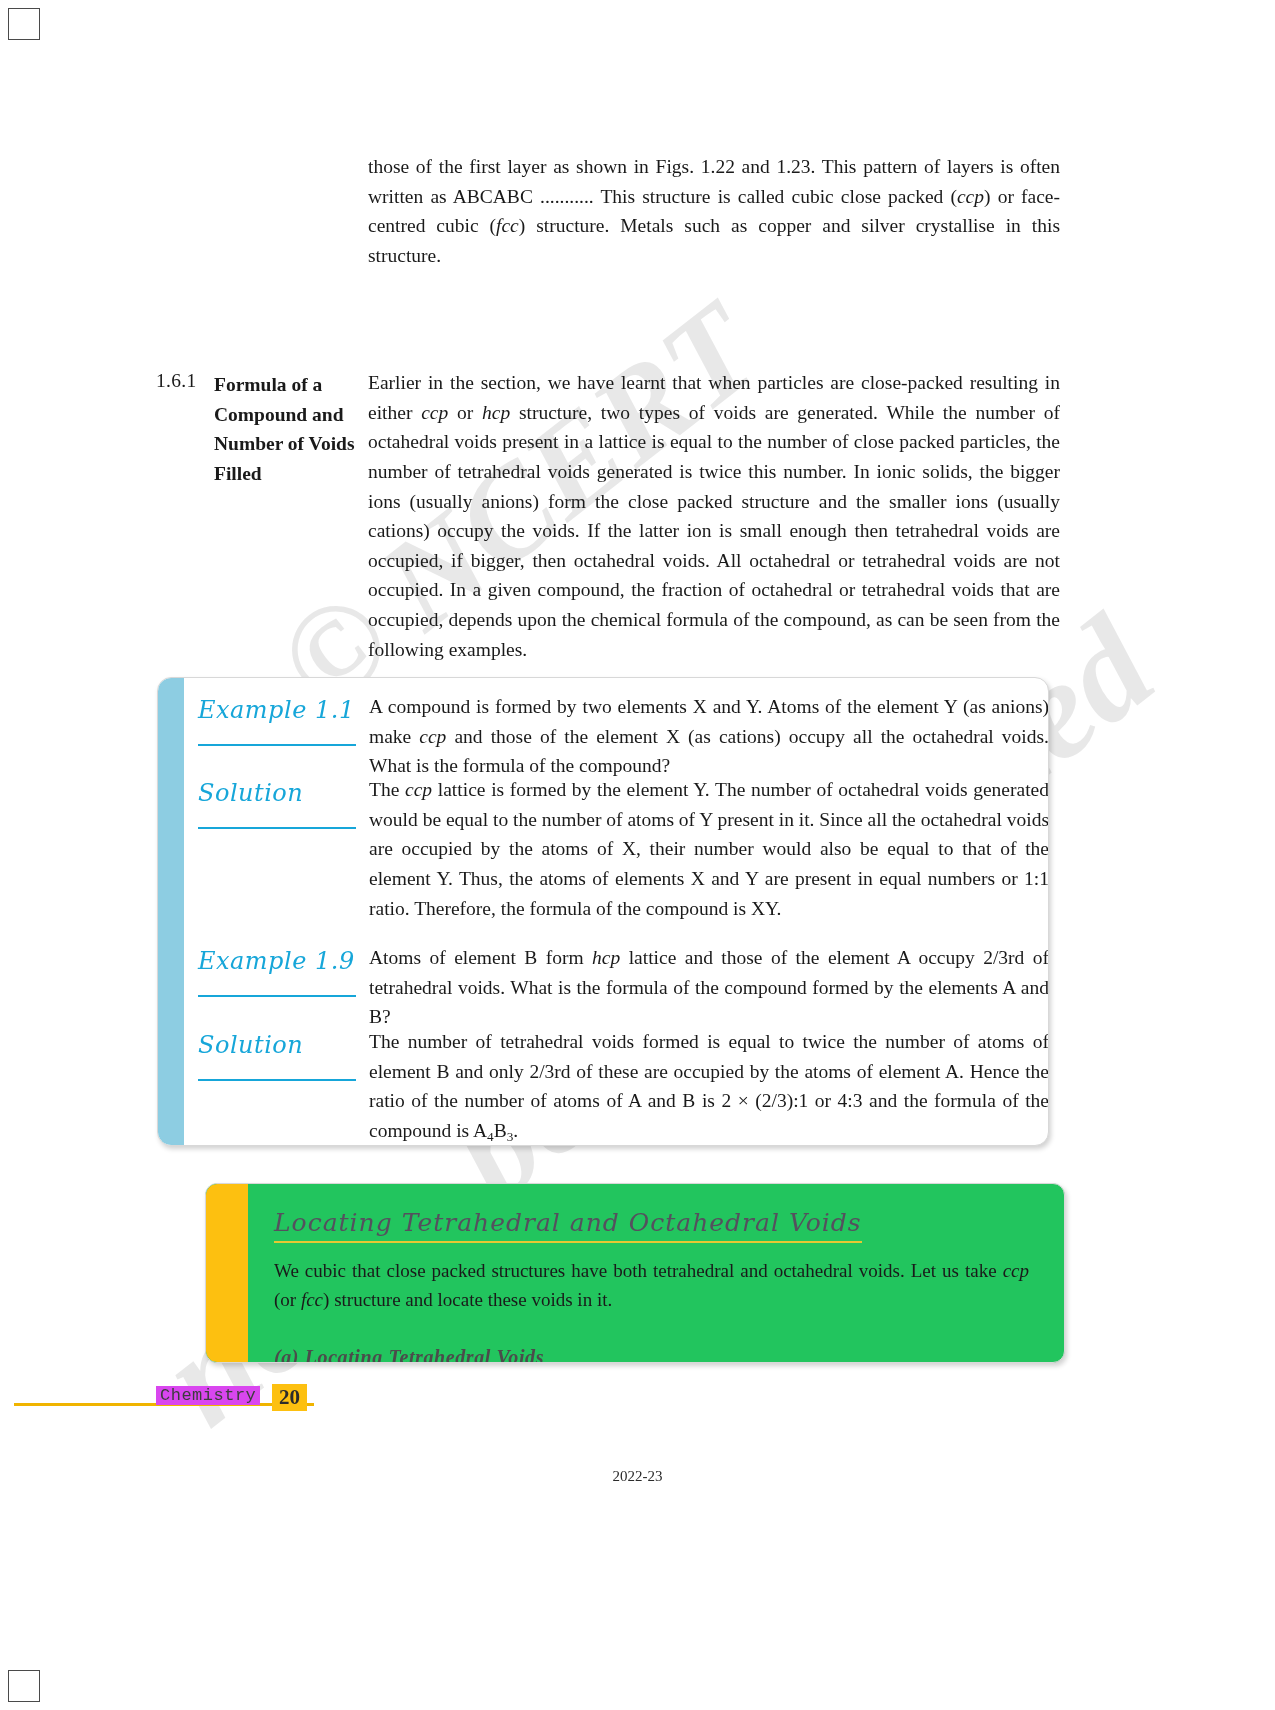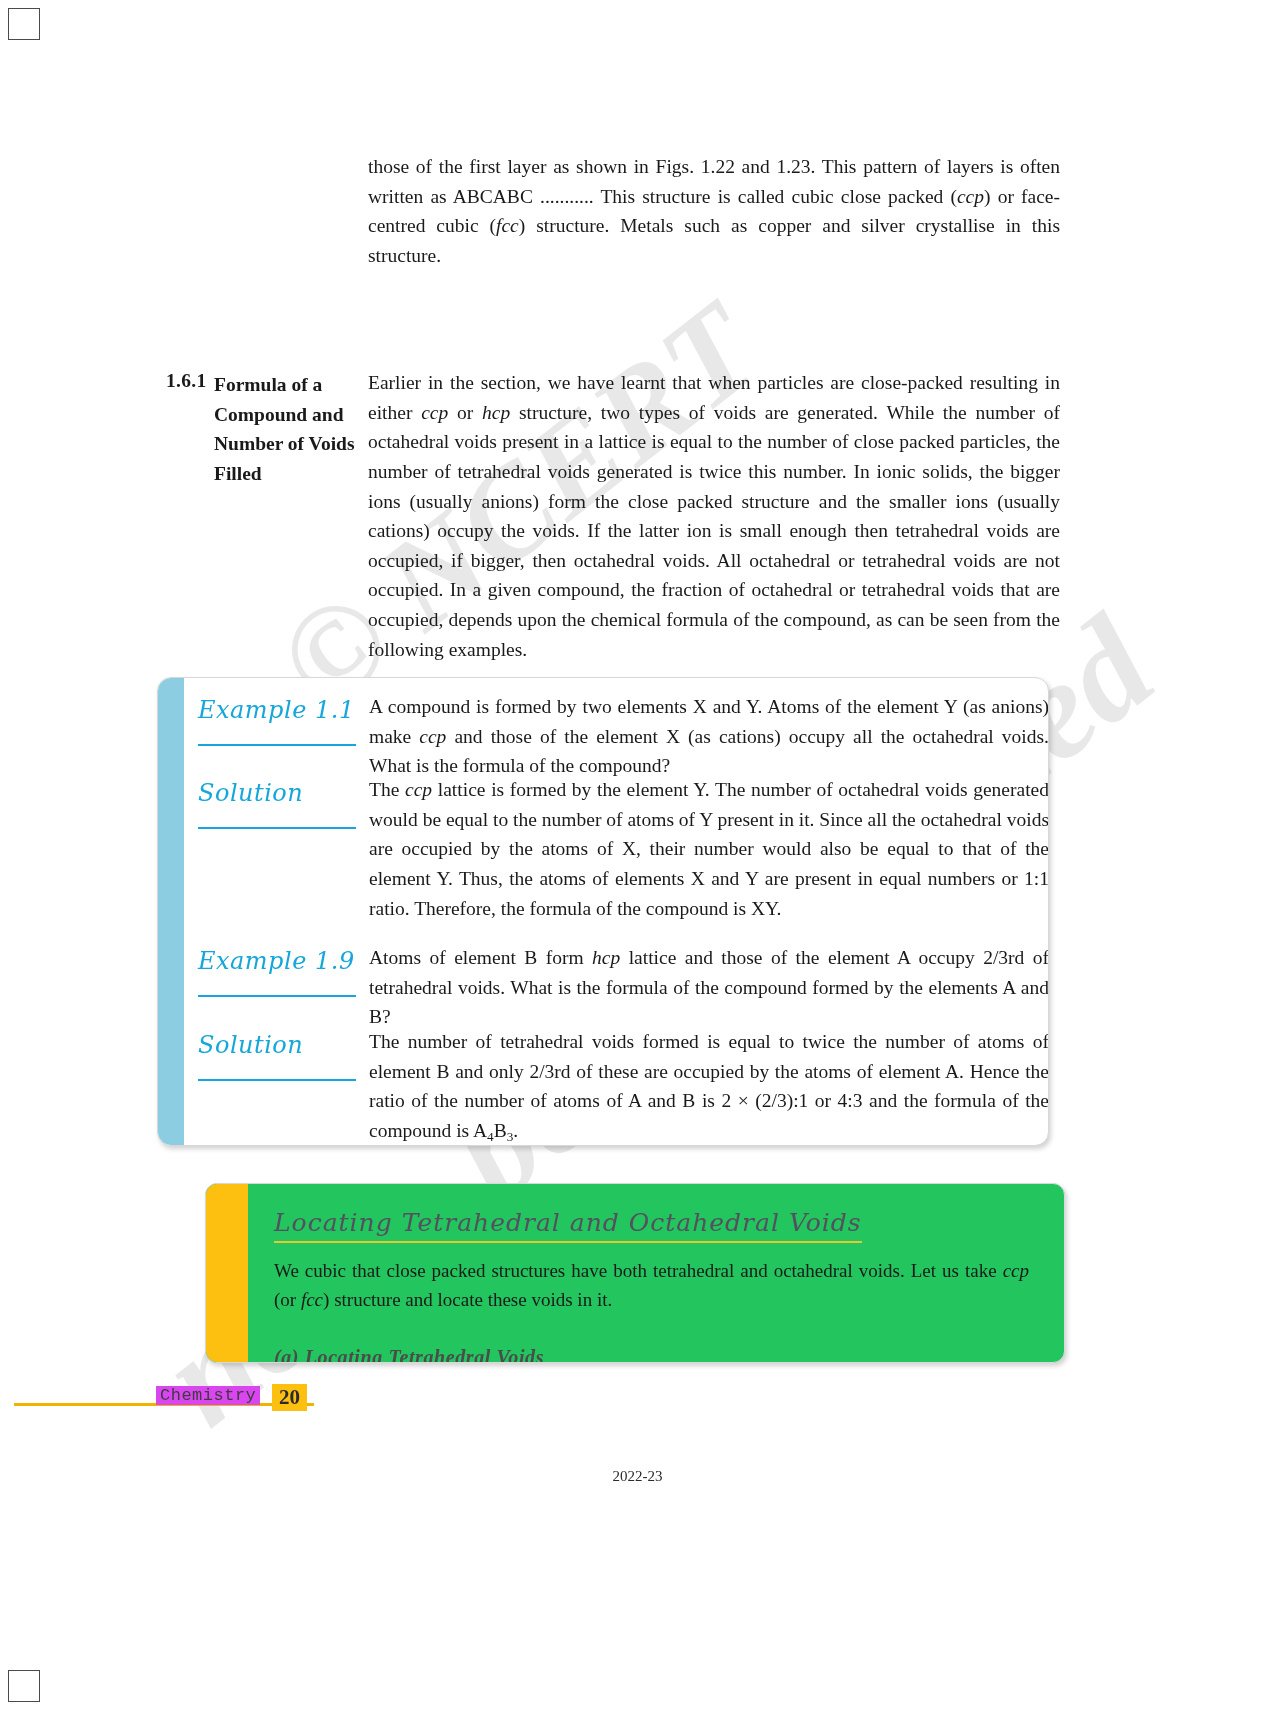--- a/index.html
+++ b/index.html
@@ -78,23 +78,23 @@
 
   
   .sec-row {
     position: absolute;
     left: 148px;
     top: 368px;
     width: 912px;
   }
   .sec-num {
     position: absolute;
-    left: 18px; top: 2px;
+    left: 8px; top: 2px;
     width: 62px;
-    font-weight: bold;
+    font-weight: normal;
     font-size: 19.5px;
     letter-spacing: 0.3px;
   }
   .sec-title {
     position: absolute;
     left: 66px; top: 2px;
     width: 150px;
     font-weight: bold;
     font-size: 19.5px;
     line-height: 1.52;

